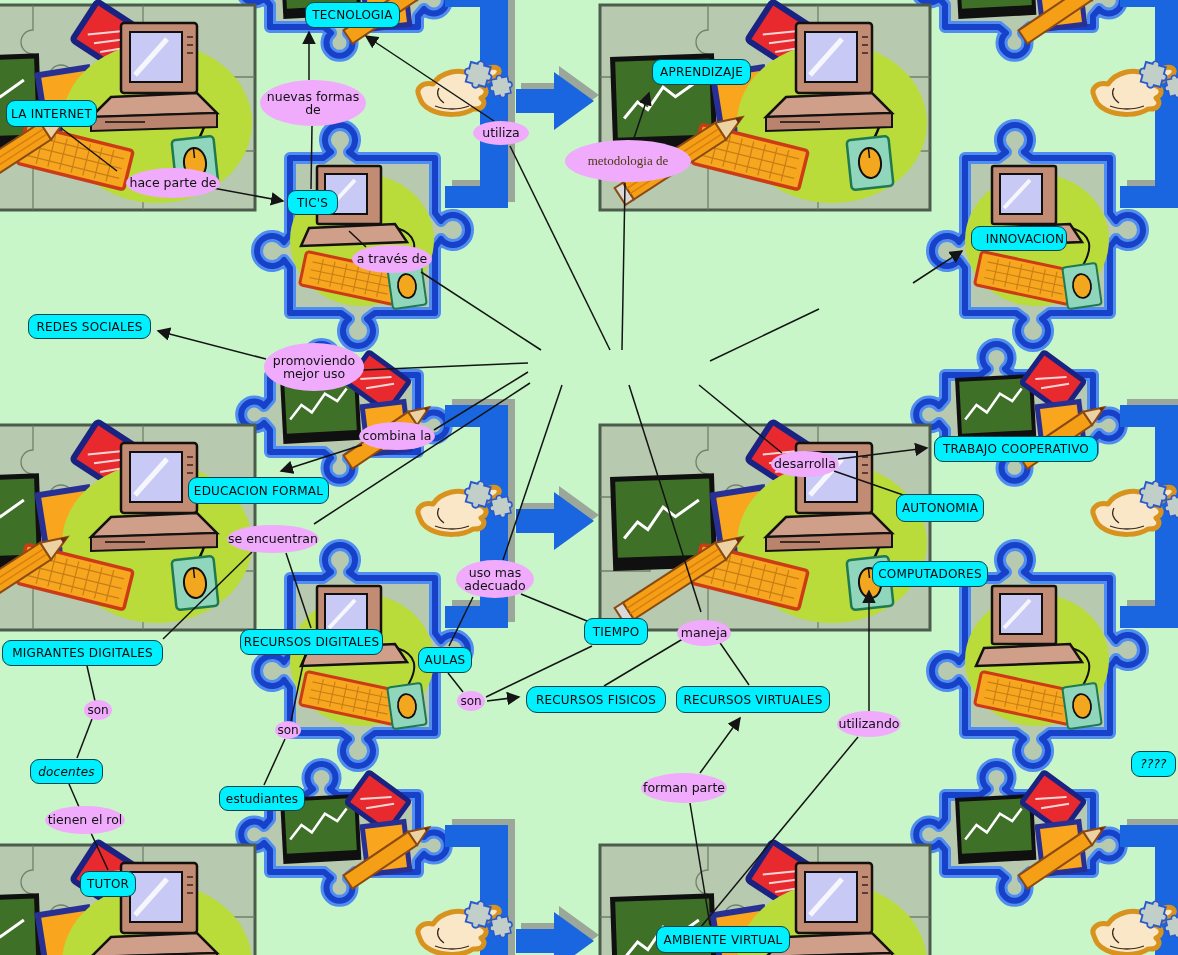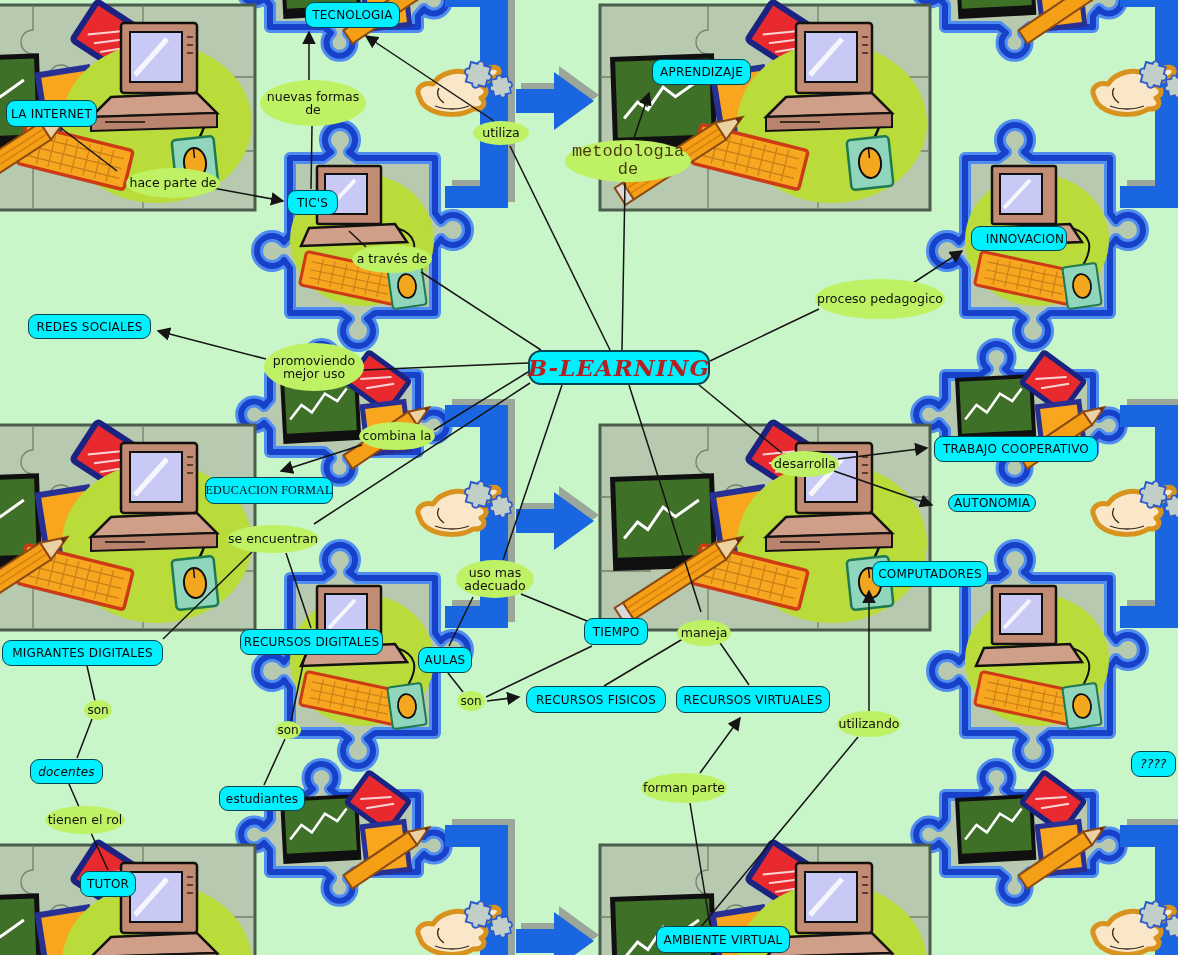--- a/index.html
+++ b/index.html
@@ -8,23 +8,23 @@
   #scene{position:absolute;left:0;top:0;z-index:0;}
   #node-layer{position:absolute;left:0;top:0;width:100%;height:100%;z-index:2;pointer-events:none;}
   .node{position:absolute;display:flex;align-items:center;justify-content:center;
         background:#00f0ff;border:1.6px solid #06454f;border-radius:9px;
         font-size:12px;letter-spacing:.2px;color:#0a0a0a;white-space:nowrap;
         box-sizing:border-box;pointer-events:auto;cursor:default;}
   .node.title{font-family:"DejaVu Serif","Liberation Serif",serif;font-style:italic;
         font-weight:bold;font-size:23px;letter-spacing:1px;color:#b22222;border-radius:13px;border-width:2px;}
   .node.italic{font-style:italic;}
   .ellipse{position:absolute;display:flex;align-items:center;justify-content:center;
-        background:#bef264;border-radius:50%;font-size:12.5px;color:#111;
+        background:#f0abfc;border-radius:50%;font-size:12.5px;color:#111;
         text-align:center;line-height:1.08;white-space:pre-line;box-sizing:border-box;pointer-events:auto;}
-  .ellipse.serif{font-family:Liberation Mono, monospace;font-size:17px;color:#4a3b10;}
+  .ellipse.serif{font-family:Liberation Serif, serif;font-size:13px;color:#4a3b10;}
   .ellipse.small{font-size:12px;}
 </style>
 </head>
 <body>
 
 <div id="canvas">
 <svg id="scene" width="1178" height="955" viewBox="0 0 1178 955">
   <defs>
     <marker id="arr" orient="auto" markerWidth="10" markerHeight="9" refX="8" refY="4.5">
       <path d="M0,0 L9,4.5 L0,9 Z" fill="#141414"></path>
@@ -221,49 +221,47 @@
         <line x1="305" y1="655" x2="291" y2="721" stroke="#141414" stroke-width="1.5"></line>
         <line x1="285" y1="739" x2="264" y2="785" stroke="#141414" stroke-width="1.5"></line>
         <line x1="710" y1="925" x2="690" y2="803" stroke="#141414" stroke-width="1.5"></line>
         <line x1="700" y1="773" x2="740" y2="718" stroke="#141414" stroke-width="1.5" marker-end="url(#arr)"></line>
         <line x1="700" y1="928" x2="858" y2="737" stroke="#141414" stroke-width="1.5"></line>
         <line x1="869" y1="711" x2="869" y2="591" stroke="#141414" stroke-width="1.5" marker-end="url(#arr)"></line>
       </g>
 </svg>
 
 <div id="node-layer">
-      <div class="node title" style="left: 528px; top: 350px; width: 182px; height: 35px;">B-LEARNING</div>
       <div class="node" style="left: 305px; top: 2px; width: 95px; height: 26px;">TECNOLOGIA</div>
       <div class="node" style="left: 6px; top: 100px; width: 91px; height: 27px;">LA INTERNET</div>
       <div class="node" style="left: 287px; top: 190px; width: 51px; height: 25px;">TIC'S</div>
       <div class="node" style="left: 28px; top: 314px; width: 123px; height: 25px;">REDES SOCIALES</div>
       <div class="node" style="left: 652px; top: 59px; width: 99px; height: 26px;">APRENDIZAJE</div>
       <div class="node" style="left: 971px; top: 226px; width: 96px; height: 25px; padding-left: 12px;">INNOVACION</div>
-      <div class="node" style="left: 205px; top: 477px; width: 128px; height: 27px; font-family: Liberation Serif, serif;">EDUCACION FORMAL</div>
+      <div class="node" style="left: 188px; top: 477px; width: 141px; height: 27px;">EDUCACION FORMAL</div>
       <div class="node" style="left: 934px; top: 436px; width: 164px; height: 26px;">TRABAJO COOPERATIVO</div>
-      <div class="node" style="left: 948px; top: 494px; width: 88px; height: 18px; text-align: center;">AUTONOMIA</div>
+      <div class="node" style="left: 896px; top: 494px; width: 88px; height: 28px; text-align: center;">AUTONOMIA</div>
       <div class="node" style="left: 872px; top: 561px; width: 116px; height: 26px;">COMPUTADORES</div>
       <div class="node" style="left: 2px; top: 640px; width: 161px; height: 26px;">MIGRANTES DIGITALES</div>
       <div class="node" style="left: 240px; top: 629px; width: 143px; height: 26px;">RECURSOS DIGITALES</div>
       <div class="node" style="left: 418px; top: 647px; width: 54px; height: 26px;">AULAS</div>
       <div class="node" style="left: 584px; top: 618px; width: 64px; height: 27px;">TIEMPO</div>
       <div class="node" style="left: 526px; top: 686px; width: 140px; height: 27px; border-radius: 11px;">RECURSOS FISICOS</div>
       <div class="node" style="left: 676px; top: 686px; width: 154px; height: 27px;">RECURSOS VIRTUALES</div>
       <div class="node italic" style="left: 30px; top: 759px; width: 73px; height: 25px;">docentes</div>
       <div class="node" style="left: 219px; top: 786px; width: 86px; height: 25px;">estudiantes</div>
       <div class="node" style="left: 80px; top: 871px; width: 56px; height: 26px;">TUTOR</div>
       <div class="node" style="left: 656px; top: 926px; width: 134px; height: 27px;">AMBIENTE VIRTUAL</div>
       <div class="node italic" style="left: 1131px; top: 751px; width: 45px; height: 26px;">????</div>
       <div class="ellipse" style="left: 260px; top: 80px; width: 106px; height: 46px;">nuevas formas
 de</div>
       <div class="ellipse" style="left: 126px; top: 168px; width: 94px; height: 30px;">hace parte de</div>
       <div class="ellipse" style="left: 473px; top: 121px; width: 56px; height: 24px;">utiliza</div>
       <div class="ellipse serif" style="left: 565px; top: 140px; width: 126px; height: 42px;">metodologia de</div>
       <div class="ellipse" style="left: 352px; top: 245px; width: 80px; height: 28px;">a través de</div>
-      <div class="ellipse" style="left: 815px; top: 279px; width: 130px; height: 40px;">proceso pedagogico</div>
       <div class="ellipse" style="left: 264px; top: 343px; width: 100px; height: 48px;">promoviendo
 mejor uso</div>
       <div class="ellipse" style="left: 359px; top: 422px; width: 76px; height: 28px;">combina la</div>
       <div class="ellipse" style="left: 227px; top: 525px; width: 92px; height: 28px;">se encuentran</div>
       <div class="ellipse" style="left: 456px; top: 560px; width: 78px; height: 38px;">uso mas
 adecuado</div>
       <div class="ellipse" style="left: 771px; top: 451px; width: 68px; height: 26px;">desarrolla</div>
       <div class="ellipse" style="left: 677px; top: 620px; width: 54px; height: 26px;">maneja</div>
       <div class="ellipse small" style="left: 84px; top: 700px; width: 28px; height: 20px;">son</div>
       <div class="ellipse small" style="left: 275px; top: 721px; width: 26px; height: 18px;">son</div>

